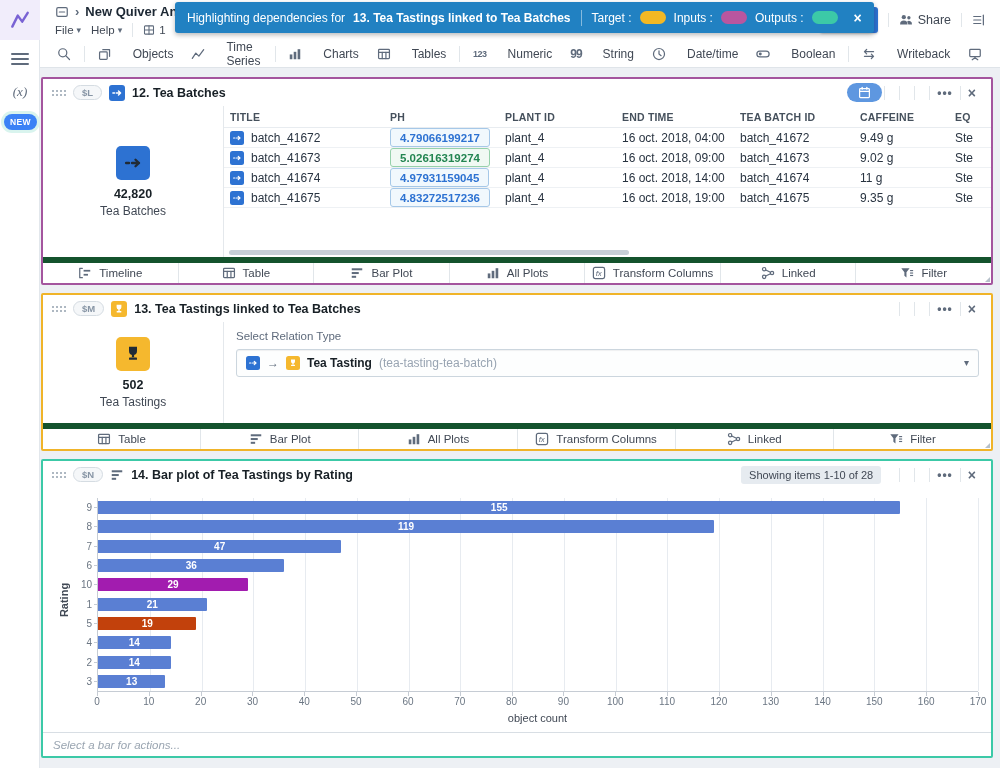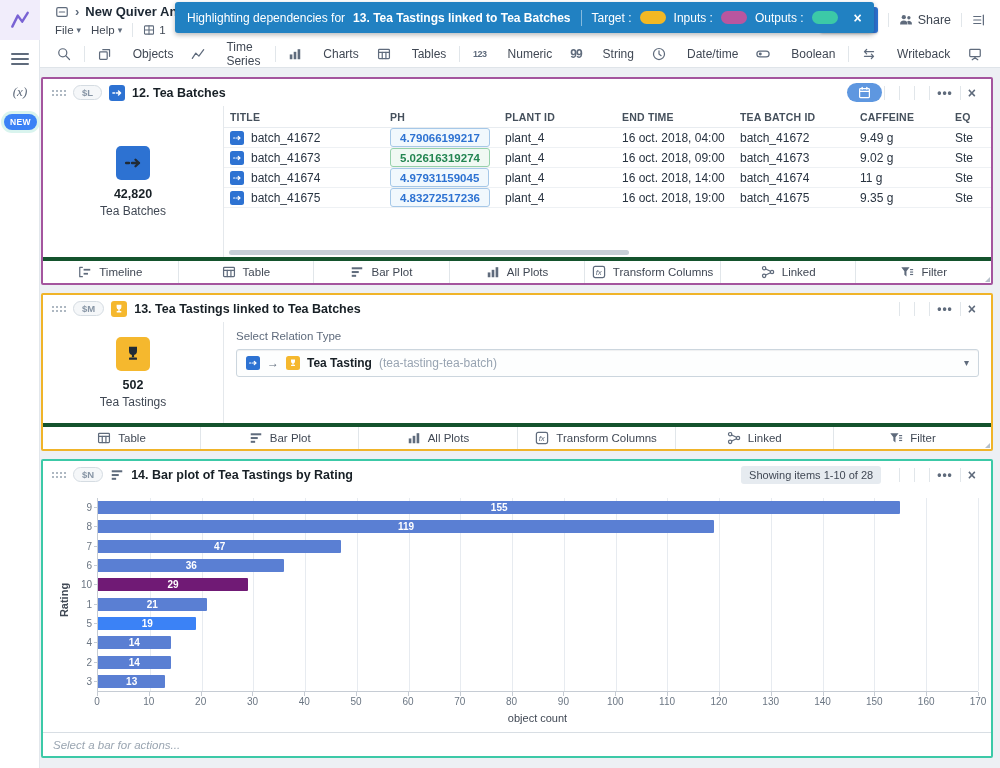--- a/index.html
+++ b/index.html
@@ -75,21 +75,21 @@
   .act-pill { background:#5e97e0; border-radius:11px; padding:3px 11px; margin-right:2px; color:#fff; }
   .act-pill svg { width:13px; height:13px; }
   .act-sep { width:1px; height:14px; background:#e1e6ea; }
   .showing-badge { background:#e6ebf0; color:#404854; font-size:11px; padding:3px 8px; border-radius:3px; margin-right:4px; }
   .card-body { flex:1; display:flex; min-height:0; }
   .left-panel { flex:0 0 181px; border-right:1px solid #e4e8ec; display:flex; flex-direction:column; align-items:center; justify-content:center; gap:3px; }
   .left-panel .chip-big { width:34px; height:34px; border-radius:5px; display:flex; align-items:center; justify-content:center; margin-bottom:4px; }
   .chip-big svg { width:20px; height:20px; }
   .obj-count { font-weight:bold; font-size:12.5px; color:#182026; }
   .obj-label { font-size:12px; color:#404854; }
-  .card-footer { flex:0 0 26px; border-top:4px solid #14532d; display:flex; }
+  .card-footer { flex:0 0 26px; border-top:6px solid #14532d; display:flex; }
   .foot-btn { flex:1; display:flex; align-items:center; justify-content:center; gap:7px; font-size:11.5px; color:#404854; cursor:pointer; border-left:1px solid #e1e6ea; }
   .foot-btn:first-child { border-left:none; }
   .resize-h { position:absolute; right:1px; bottom:1px; width:0; height:0; border-left:5px solid transparent; border-bottom:5px solid #b6c0ca; }
 
   
   .tbl { flex:1; position:relative; display:flex; flex-direction:column; overflow:hidden; }
   .tbl-head, .tr { display:grid; grid-template-columns:160px 115px 117px 118px 120px 95px 1fr; align-items:center; padding-left:6px; }
   .tbl-head { flex:0 0 22px; border-bottom:1px solid #e8ecf0; font-weight:bold; font-size:10.5px; color:#45505c; letter-spacing:.2px; }
   .tr { flex:0 0 31px; border-bottom:1px solid #eef1f4; font-size:12px; color:#283340; cursor:pointer; }
   .title-cell { display:flex; align-items:center; gap:7px; }
@@ -800,35 +800,35 @@
           <div class="bar-row">
             <span class="bar-cat">6</span>
             <span class="bar-tick"></span>
             <div class="bar" style="width:21.18%;background:#5a7fd3">
               <span class="bar-val">36</span>
             </div>
           </div>
           <div class="bar-row">
             <span class="bar-cat">10</span>
             <span class="bar-tick"></span>
-            <div class="bar" style="width:17.06%;background:#701a75">
+            <div class="bar" style="width:17.06%;background:#a21caf">
               <span class="bar-val">29</span>
             </div>
           </div>
           <div class="bar-row">
             <span class="bar-cat">1</span>
             <span class="bar-tick"></span>
             <div class="bar" style="width:12.35%;background:#5a7fd3">
               <span class="bar-val">21</span>
             </div>
           </div>
           <div class="bar-row">
             <span class="bar-cat">5</span>
             <span class="bar-tick"></span>
-            <div class="bar" style="width:11.18%;background:#3b82f6">
+            <div class="bar" style="width:11.18%;background:#c2410c">
               <span class="bar-val">19</span>
             </div>
           </div>
           <div class="bar-row">
             <span class="bar-cat">4</span>
             <span class="bar-tick"></span>
             <div class="bar" style="width:8.24%;background:#5a7fd3">
               <span class="bar-val">14</span>
             </div>
           </div>

